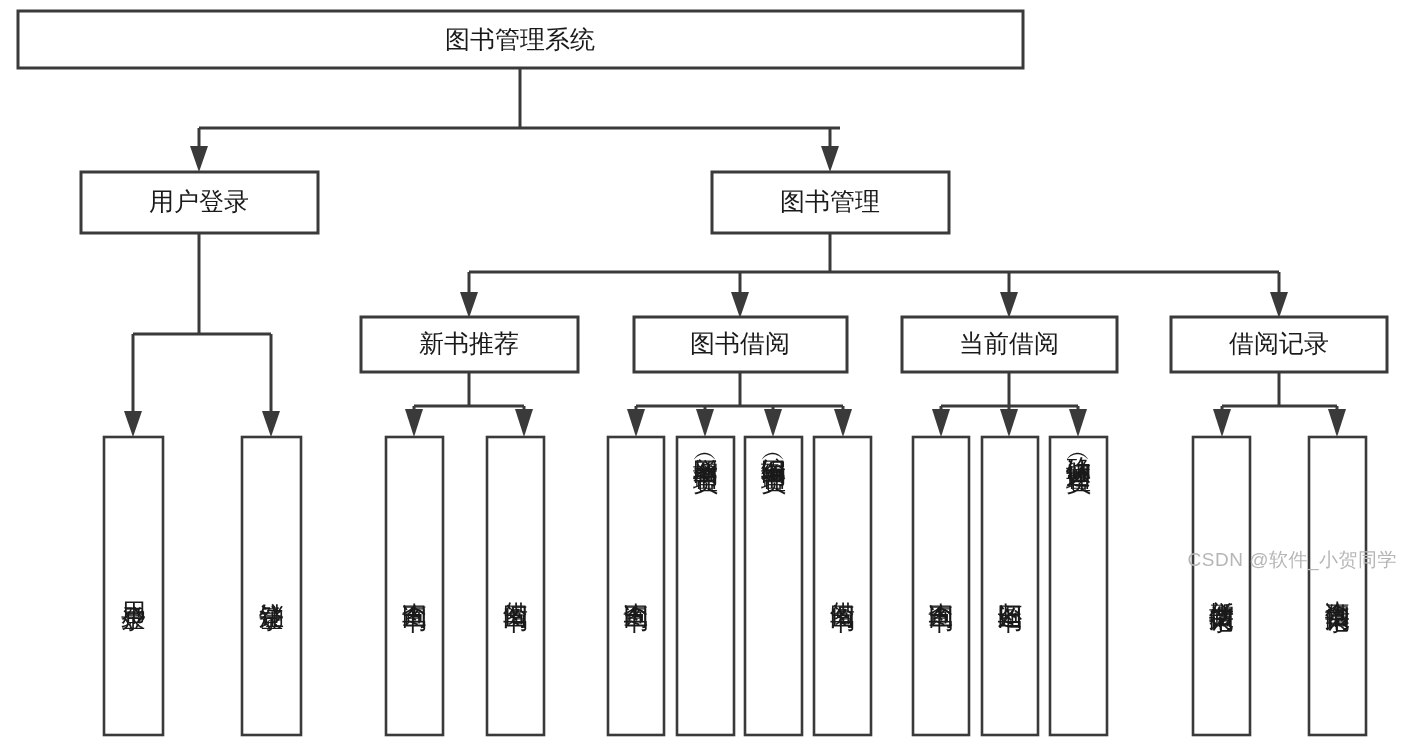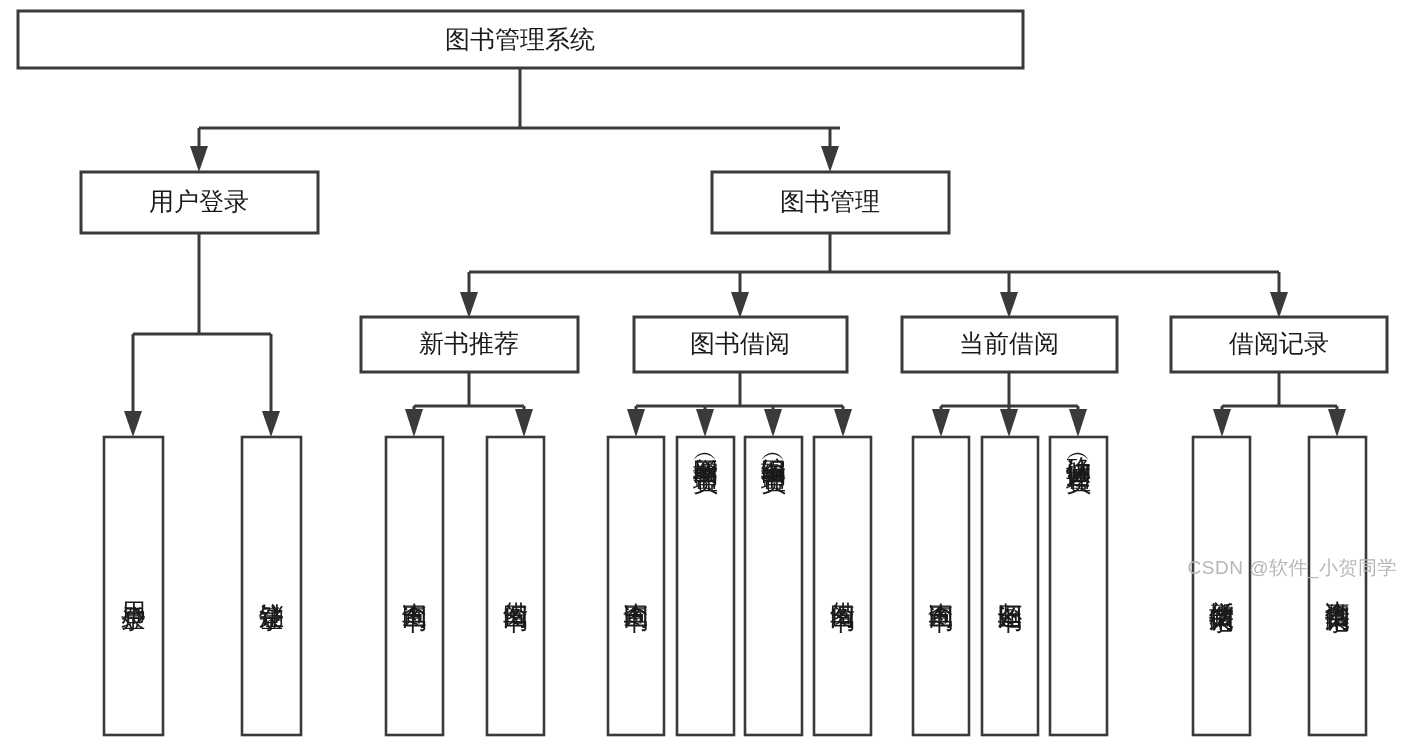--- a/index.html
+++ b/index.html
@@ -67,21 +67,21 @@
     font-family: "Liberation Sans", "DejaVu Sans", sans-serif;
     font-size: 25px;
     line-height: 1.07;
     color: #1a1a1a;
     letter-spacing: 2px;
     white-space: nowrap;
   }
   #watermark {
     position: absolute;
     right: 8px;
-    bottom: 6px;
+    bottom: 14px;
     font-family: "Liberation Sans", "DejaVu Sans", sans-serif;
     font-size: 19px;
     color: #b6b6b6;
     letter-spacing: 0.5px;
     user-select: none;
   }
 </style>
 </head>
 <body>
 

